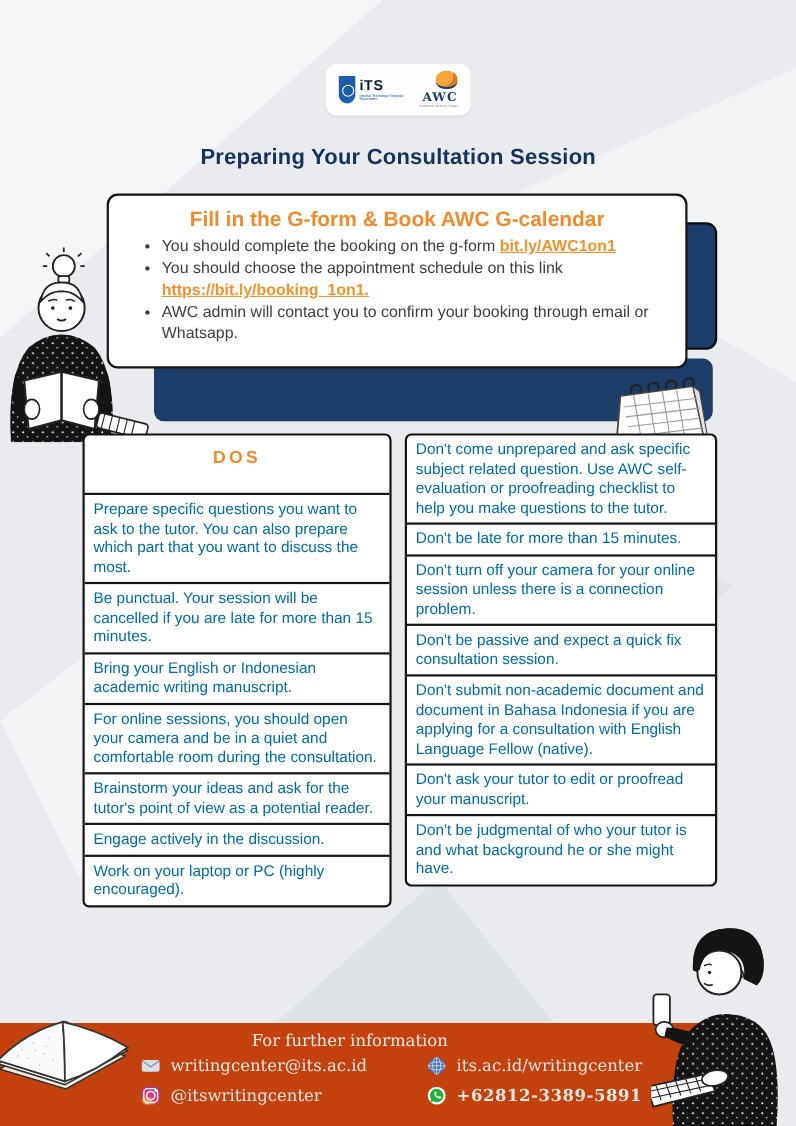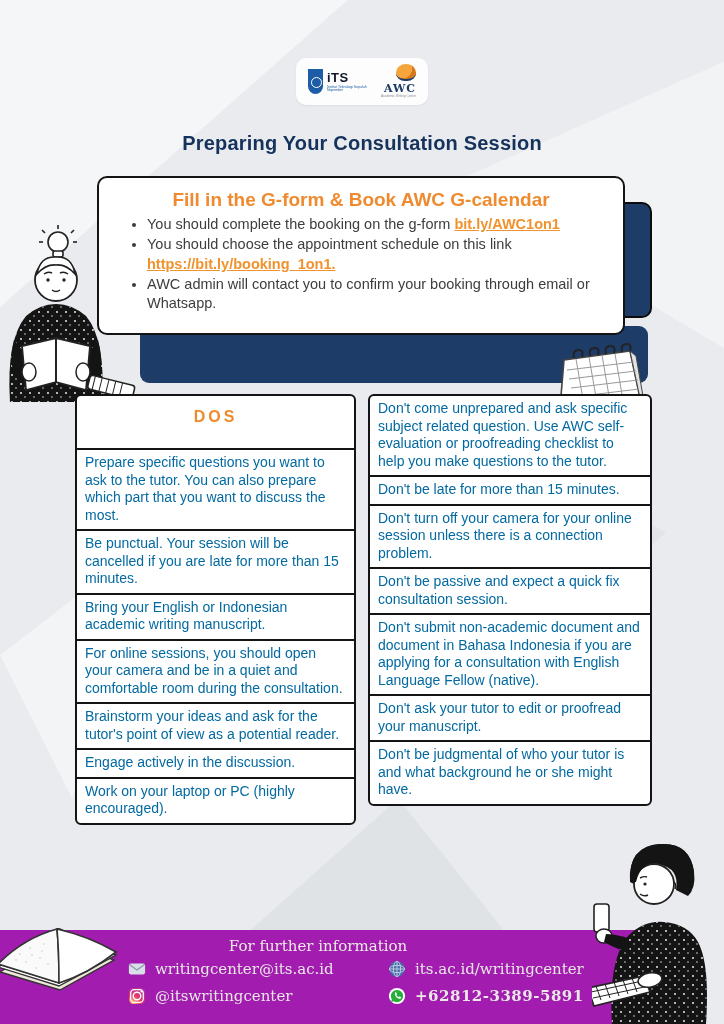--- a/index.html
+++ b/index.html
@@ -49,21 +49,21 @@
   .tbl-donts{left:368px;top:394px;width:284px;}
   .tbl-head{text-align:center;font-size:16px;font-weight:bold;letter-spacing:3px;
             padding:12px 0 22px;border-bottom:2px solid #141414;}
   .dos-head{color:#ef8b2e;}
   .donts-head{color:#df2127;}
   .tbl-row{padding:4px 8px 5px;border-bottom:2px solid #141414;color:#0369a1;
            font-size:14px;line-height:1.25;}
   .tbl-row:last-child{border-bottom:none;border-radius:12px;}
 
   
-  .footer{position:absolute;left:0;bottom:0;width:636px;height:94px;background:#a21caf;z-index:2;}
+  .footer{position:absolute;left:0;bottom:0;width:636px;height:94px;background:#c2410c;z-index:2;}
   .footer-heading{margin-top:7px;text-align:center;color:#eceae6;font-family:"DejaVu Serif",serif;font-size:15px;}
   .contact-grid{position:absolute;left:128px;top:30px;width:480px;display:grid;
                 grid-template-columns:260px auto;row-gap:9px;}
   .contact{display:flex;align-items:center;gap:9px;color:#e8e8e6;
            font-family:"DejaVu Serif",serif;font-size:15px;cursor:pointer;}
   .contact.bold{font-weight:bold;letter-spacing:.5px;}
   .cicon{width:18px;height:18px;flex:0 0 18px;}
 
   .illus{position:absolute;pointer-events:none;}
   .z3{z-index:3;}

